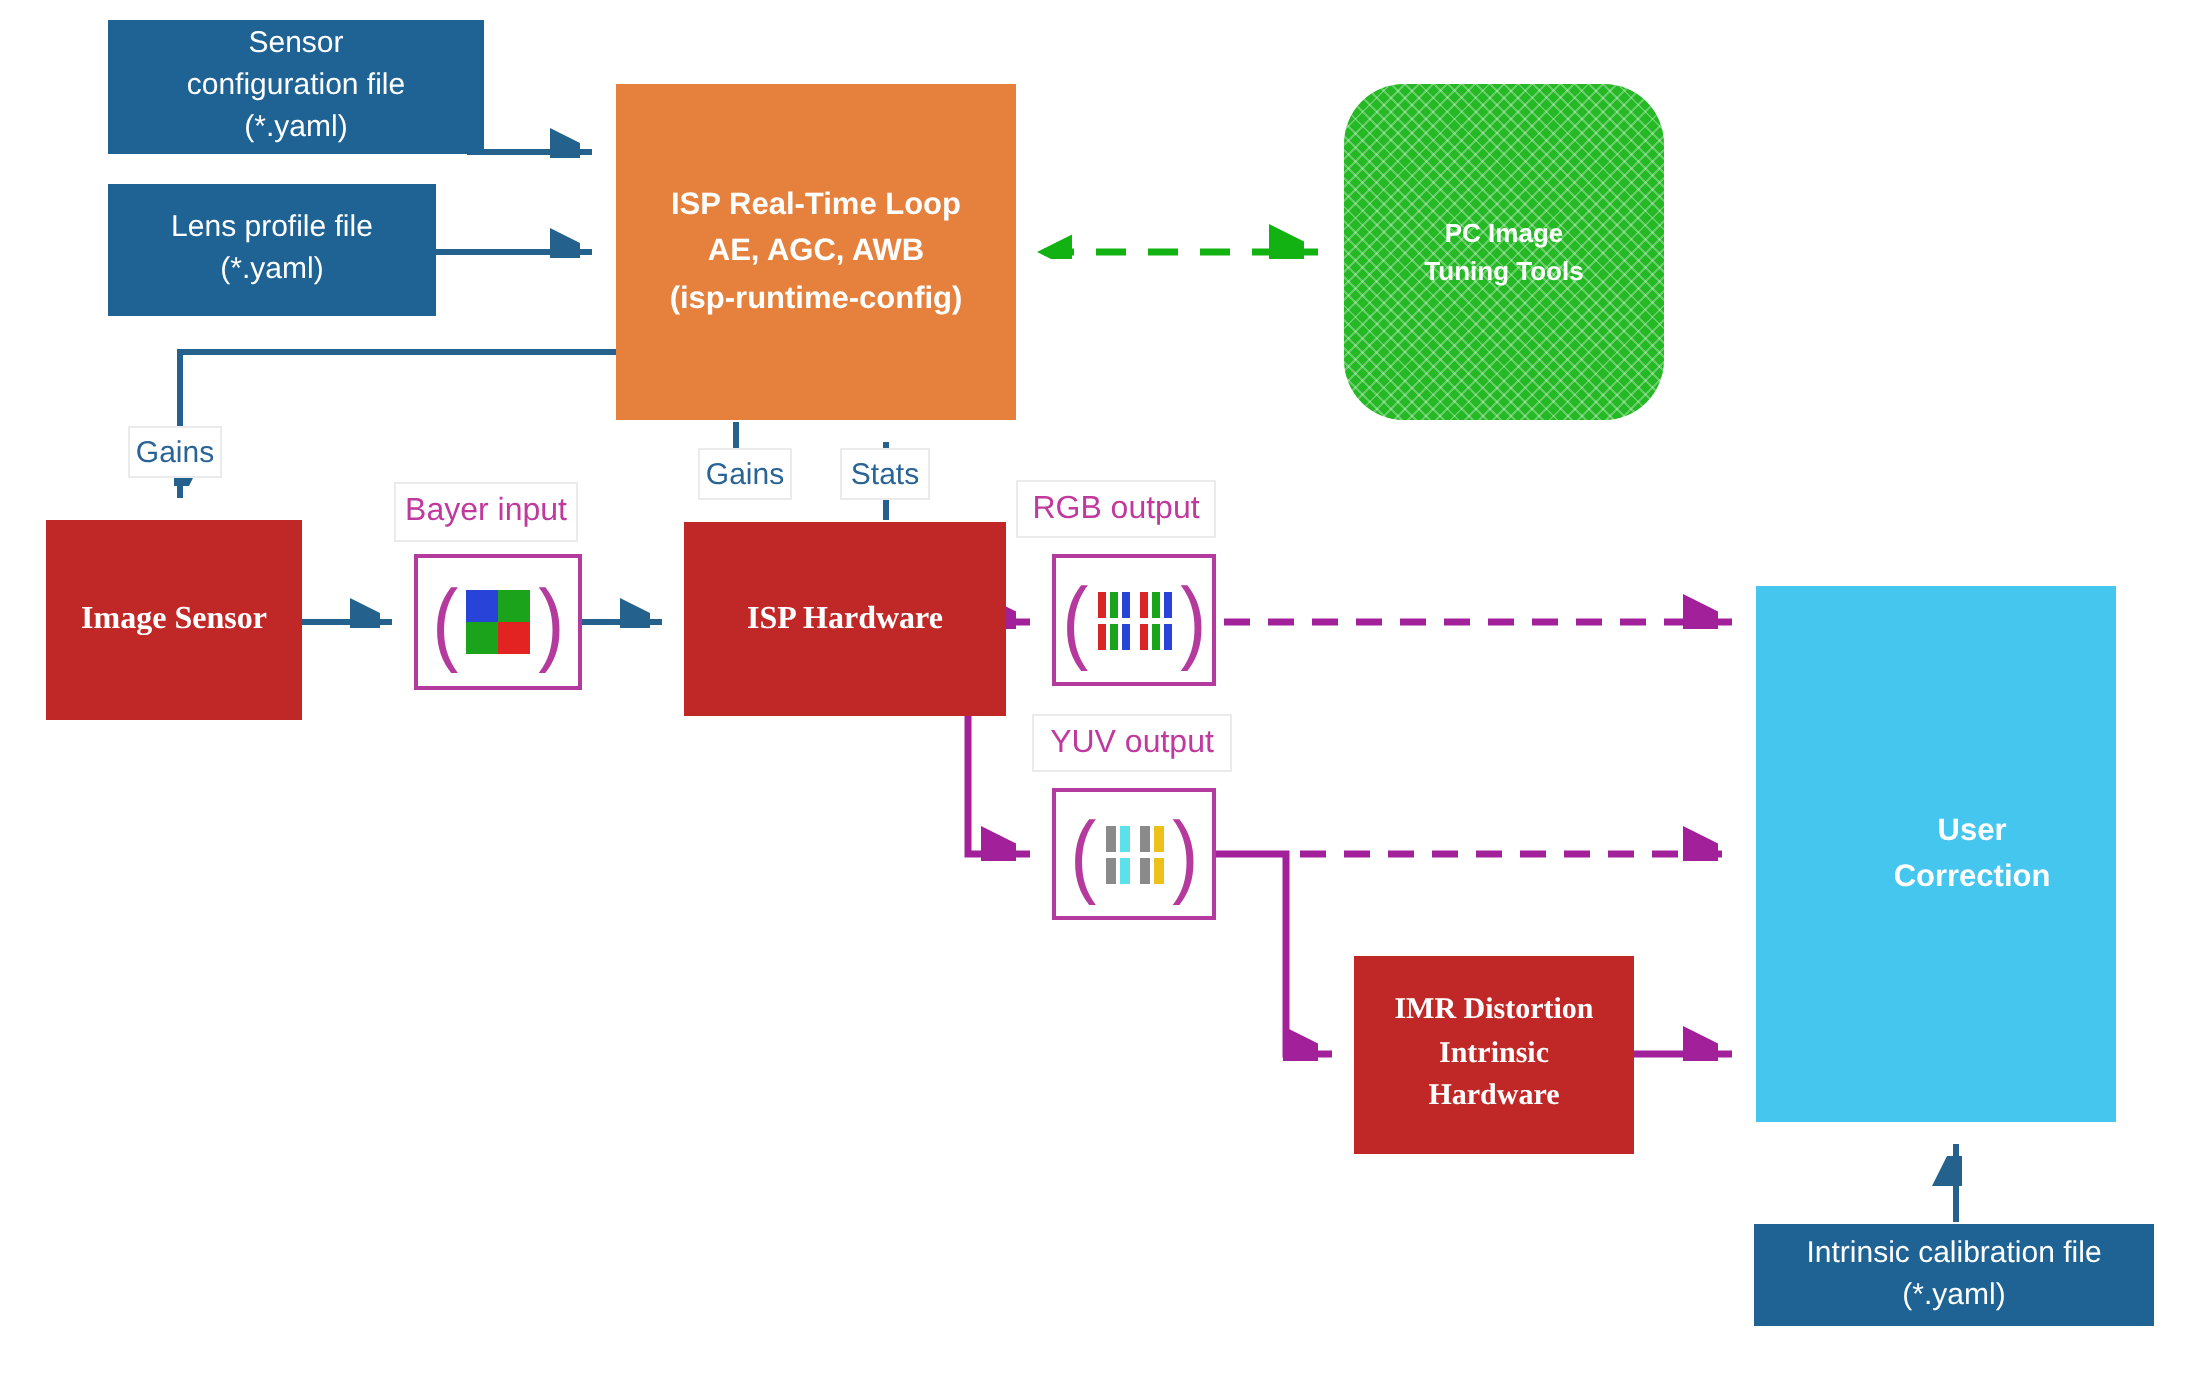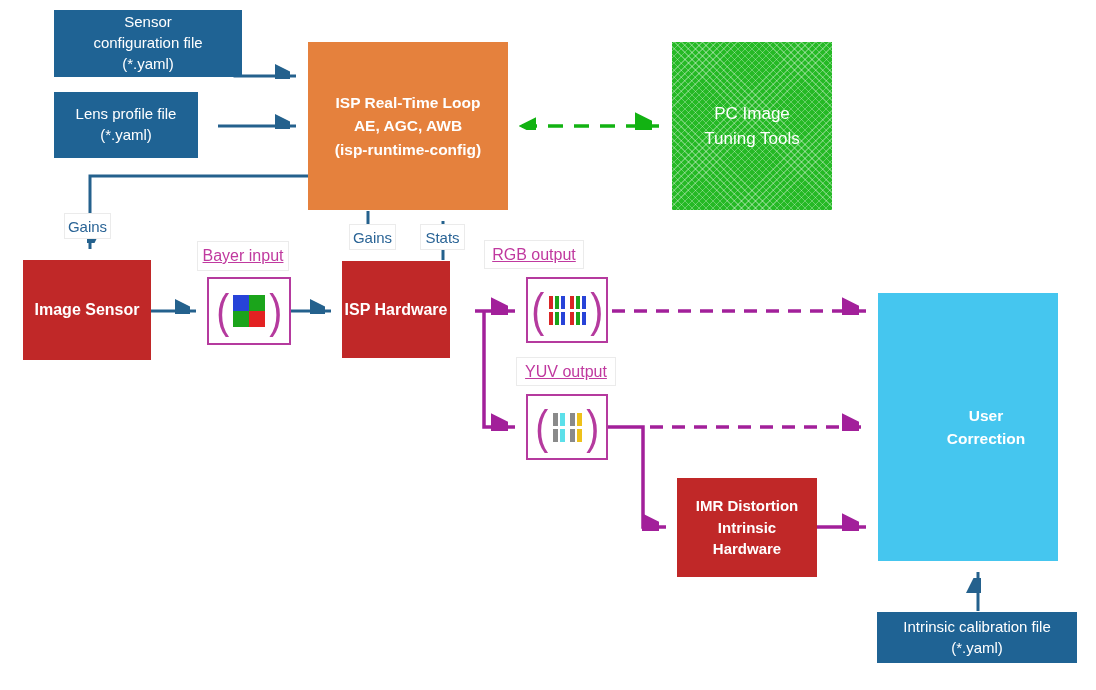--- a/index.html
+++ b/index.html
@@ -7,35 +7,35 @@
     position:relative;width:1096px;height:690px;background:#fff;overflow:hidden;
     font-family:"Liberation Sans",sans-serif;
   }
   .box{
     position:absolute;display:flex;flex-direction:column;align-items:center;justify-content:center;
     text-align:center;color:#fff;box-sizing:border-box;
   }
   .box .ln{display:block;}
   .file-box{background:var(--file-box,#1f6394);font-size:15px;line-height:1.38;font-weight:400;}
   .proc-box{background:var(--process-orange,#e5813d);font-size:15.5px;line-height:1.5;font-weight:700;}
-  .hw-box{background:var(--hardware-red,#c02828);font-size:16px;line-height:1.45;font-weight:700;}
+  .hw-box{background:var(--hardware-red,#c02828);font-size:16px;line-height:1.45;font-weight:700;font-family:Liberation Serif, serif;}
   .app-box{background:var(--app-cyan,#45c6ef);font-size:15.5px;line-height:1.5;font-weight:700;}
   .tools-box{
     background:
       repeating-linear-gradient(45deg, rgba(255,255,255,.30) 0 1px, rgba(255,255,255,0) 1px 5px),
       repeating-linear-gradient(-45deg, rgba(255,255,255,.30) 0 1px, rgba(255,255,255,0) 1px 5px),
       var(--tools-green,#25b925);
-    font-size:17px;line-height:1.5;font-weight:400;
+    font-size:13px;line-height:1.5;font-weight:700;border-radius:30px;
   }
   .tag{
     position:absolute;display:flex;align-items:center;justify-content:center;
     background:#fff;border:1px solid #ebebeb;box-sizing:border-box;
   }
   .tag-blue{color:var(--label-blue,#2a6496);font-size:15px;}
-  .tag-magenta{color:var(--label-magenta,#c0399f);font-size:16px;text-decoration:underline;}
+  .tag-magenta{color:var(--label-magenta,#c0399f);font-size:16px;}
   .icon-box{
     position:absolute;background:#fff;border:2px solid var(--icon-border,#b53a9e);box-sizing:border-box;
     display:flex;align-items:center;justify-content:center;
   }
   .paren{
     color:var(--icon-border,#b53a9e);font-size:46px;font-weight:400;line-height:1;
     transform:scaleX(.85);user-select:none;
   }
   .bayer-grid{display:grid;grid-template-columns:16px 16px;grid-template-rows:16px 16px;margin:0 3px;}
   .stripes{display:flex;flex-direction:column;gap:3px;margin:0 3px;}
@@ -89,41 +89,41 @@
 
     <path d="M522 126 H659" fill="none" stroke-width="3.5" stroke-dasharray="15 11" style="stroke:var(--arrow-green,#12b212)" marker-start="url(#agl)" marker-end="url(#ag)"></path>
   </svg>
 
   <div class="box file-box" style="left:54px;top:10px;width:188px;height:67px;">
     <span class="ln">Sensor</span>
     <span class="ln">configuration file</span>
     <span class="ln">(*.yaml)</span>
   </div>
 
-  <div class="box file-box" style="left:54px;top:92px;width:144px;height:66px;">
+  <div class="box file-box" style="left:54px;top:92px;width:164px;height:66px;">
     <span class="ln">Lens profile file</span>
     <span class="ln">(*.yaml)</span>
   </div>
 
   <div class="box proc-box" style="left:308px;top:42px;width:200px;height:168px;">
     <span class="ln">ISP Real-Time Loop</span>
     <span class="ln">AE, AGC, AWB</span>
     <span class="ln">(isp-runtime-config)</span>
   </div>
 
   <div class="box tools-box" style="left:672px;top:42px;width:160px;height:168px;">
     <span class="ln">PC Image</span>
     <span class="ln">Tuning Tools</span>
   </div>
 
   <div class="box hw-box" style="left:23px;top:260px;width:128px;height:100px;">
     <span class="ln">Image Sensor</span>
   </div>
 
-  <div class="box hw-box" style="left:342px;top:261px;width:108px;height:97px;">
+  <div class="box hw-box" style="left:342px;top:261px;width:161px;height:97px;">
     <span class="ln">ISP Hardware</span>
   </div>
 
   <div class="box app-box" style="left:878px;top:293px;width:180px;height:268px;padding-left:36px;">
     <span class="ln">User</span>
     <span class="ln">Correction</span>
   </div>
 
   <div class="box hw-box" style="left:677px;top:478px;width:140px;height:99px;font-size:15px;">
     <span class="ln">IMR Distortion</span>
@@ -186,16 +186,16 @@
         <i class="bar wide" style="background: rgb(238, 193, 26); display: inline-block;"></i>
       </span>
     </span>
     <span class="paren">)</span>
   </div>
 
   <div class="tag tag-blue" style="left:64px;top:213px;width:47px;height:26px;">Gains</div>
   <div class="tag tag-blue" style="left:349px;top:224px;width:47px;height:26px;">Gains</div>
   <div class="tag tag-blue" style="left:420px;top:224px;width:45px;height:26px;">Stats</div>
   <div class="tag tag-magenta" style="left:197px;top:241px;width:92px;height:30px;">Bayer input</div>
-  <div class="tag tag-magenta" style="left:484px;top:240px;width:100px;height:29px;">RGB output</div>
+  <div class="tag tag-magenta" style="left:508px;top:240px;width:100px;height:29px;">RGB output</div>
   <div class="tag tag-magenta" style="left:516px;top:357px;width:100px;height:29px;">YUV output</div>
 
 </div>
 
 </body></html>

